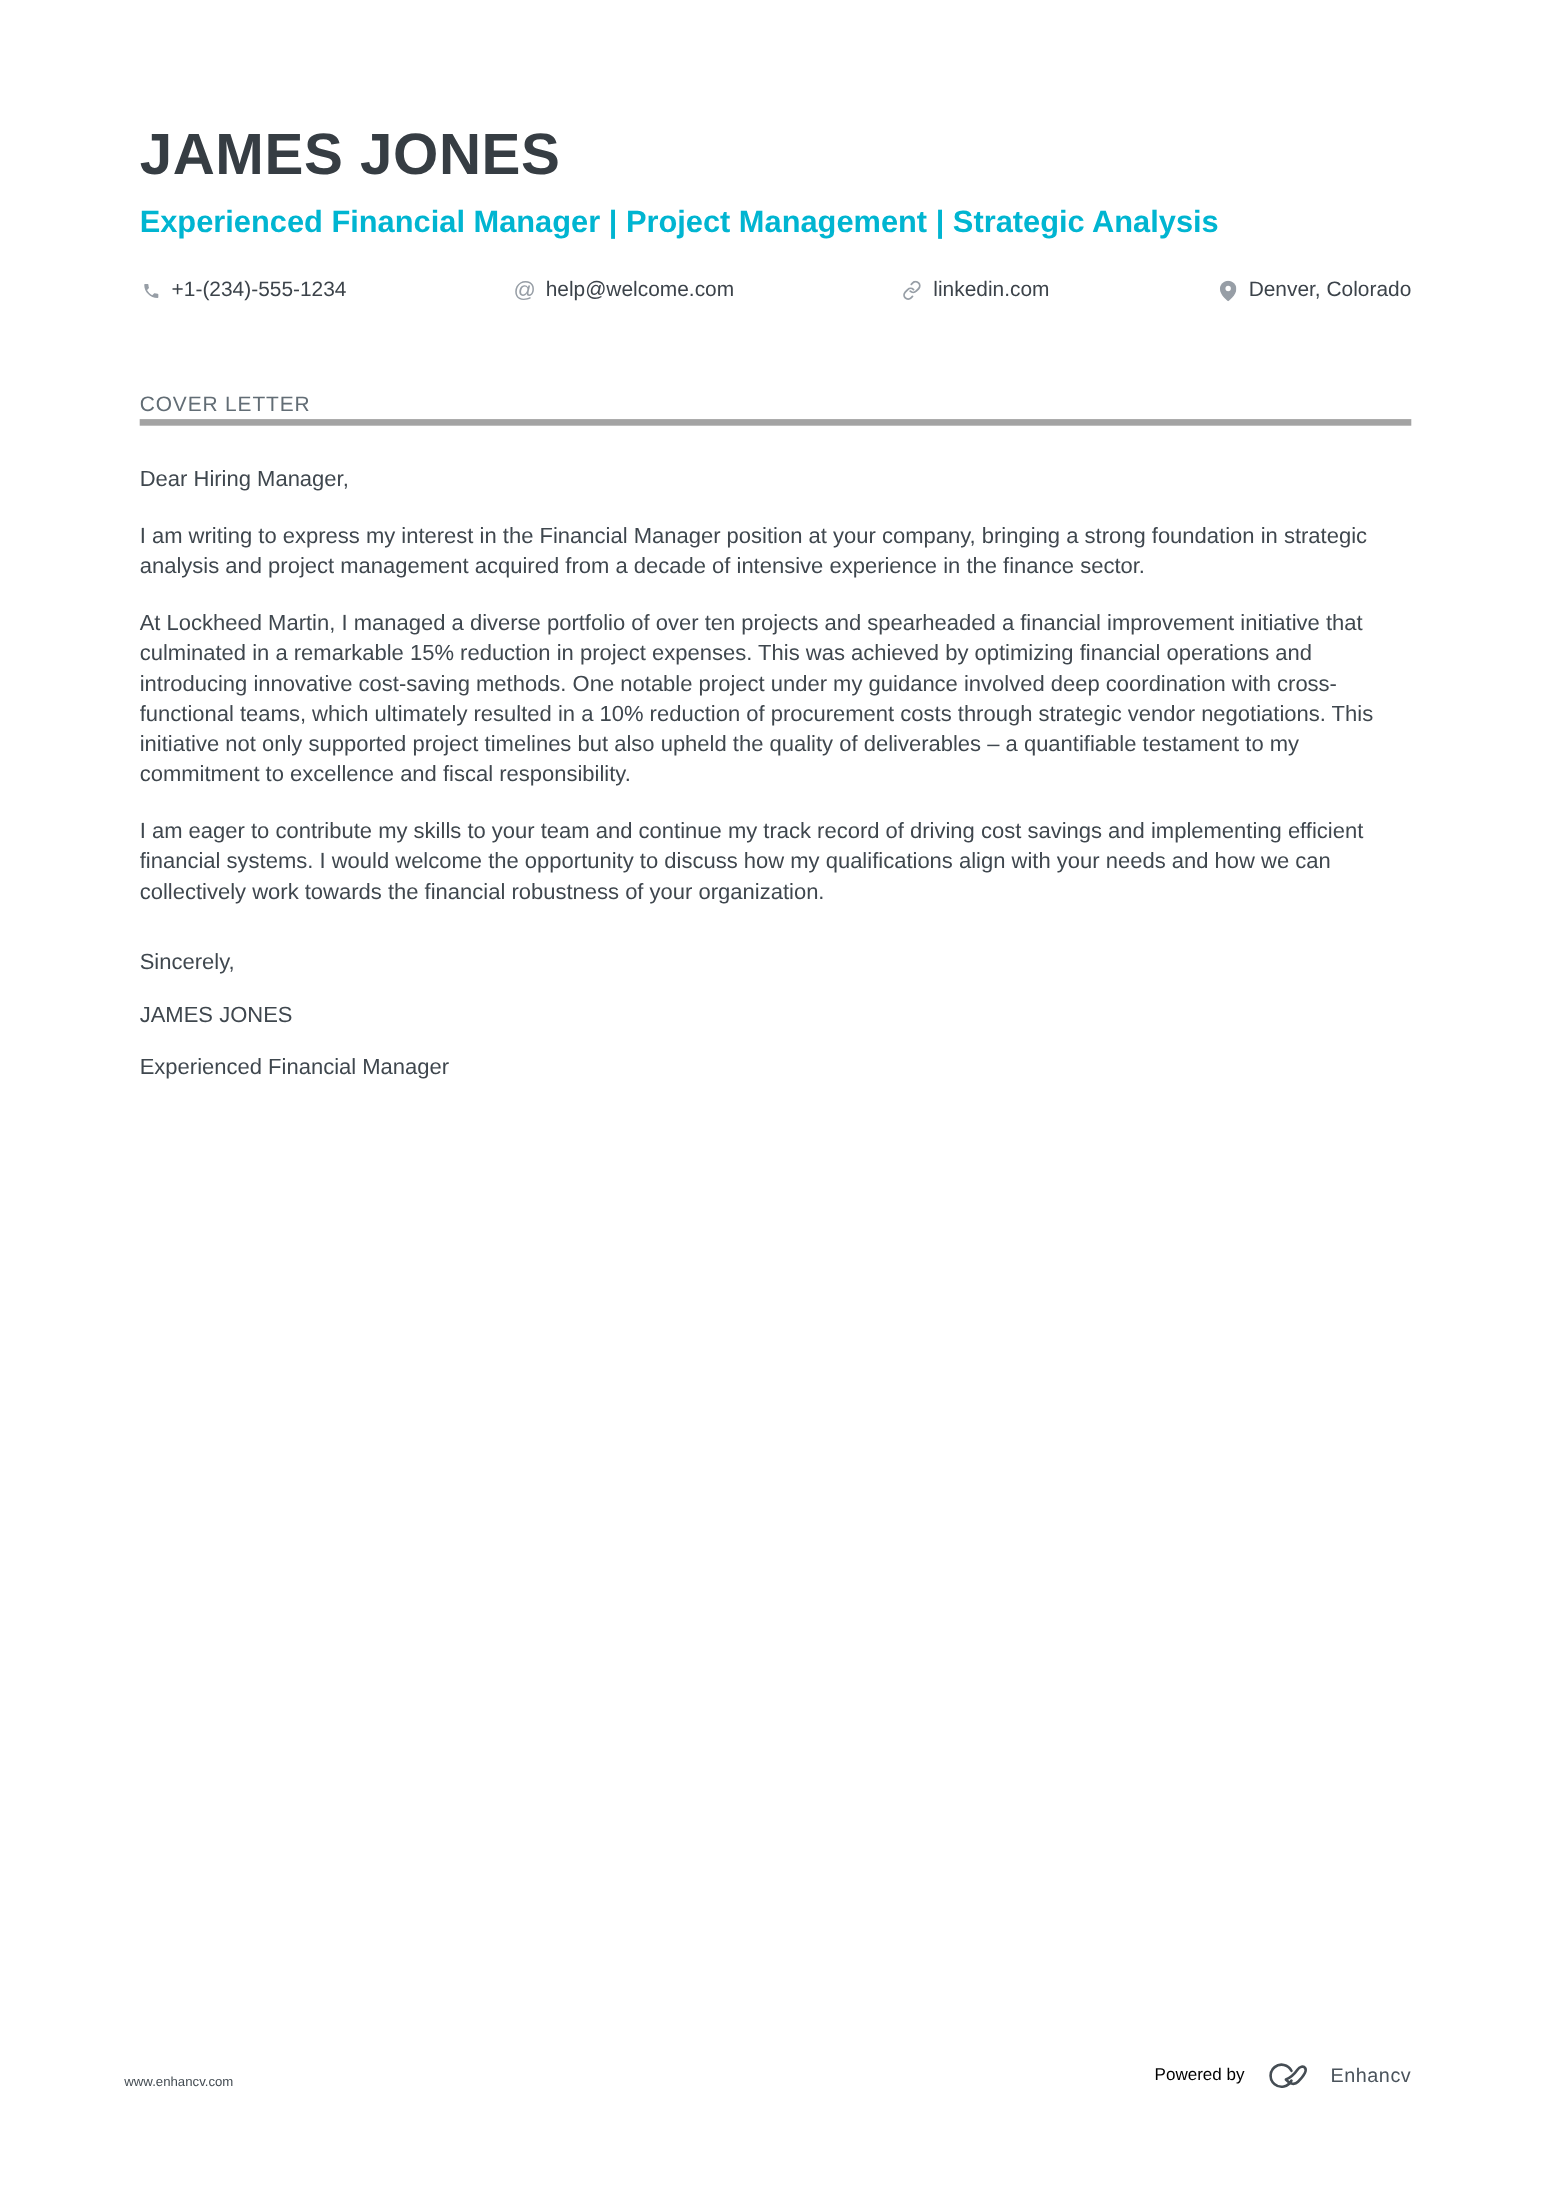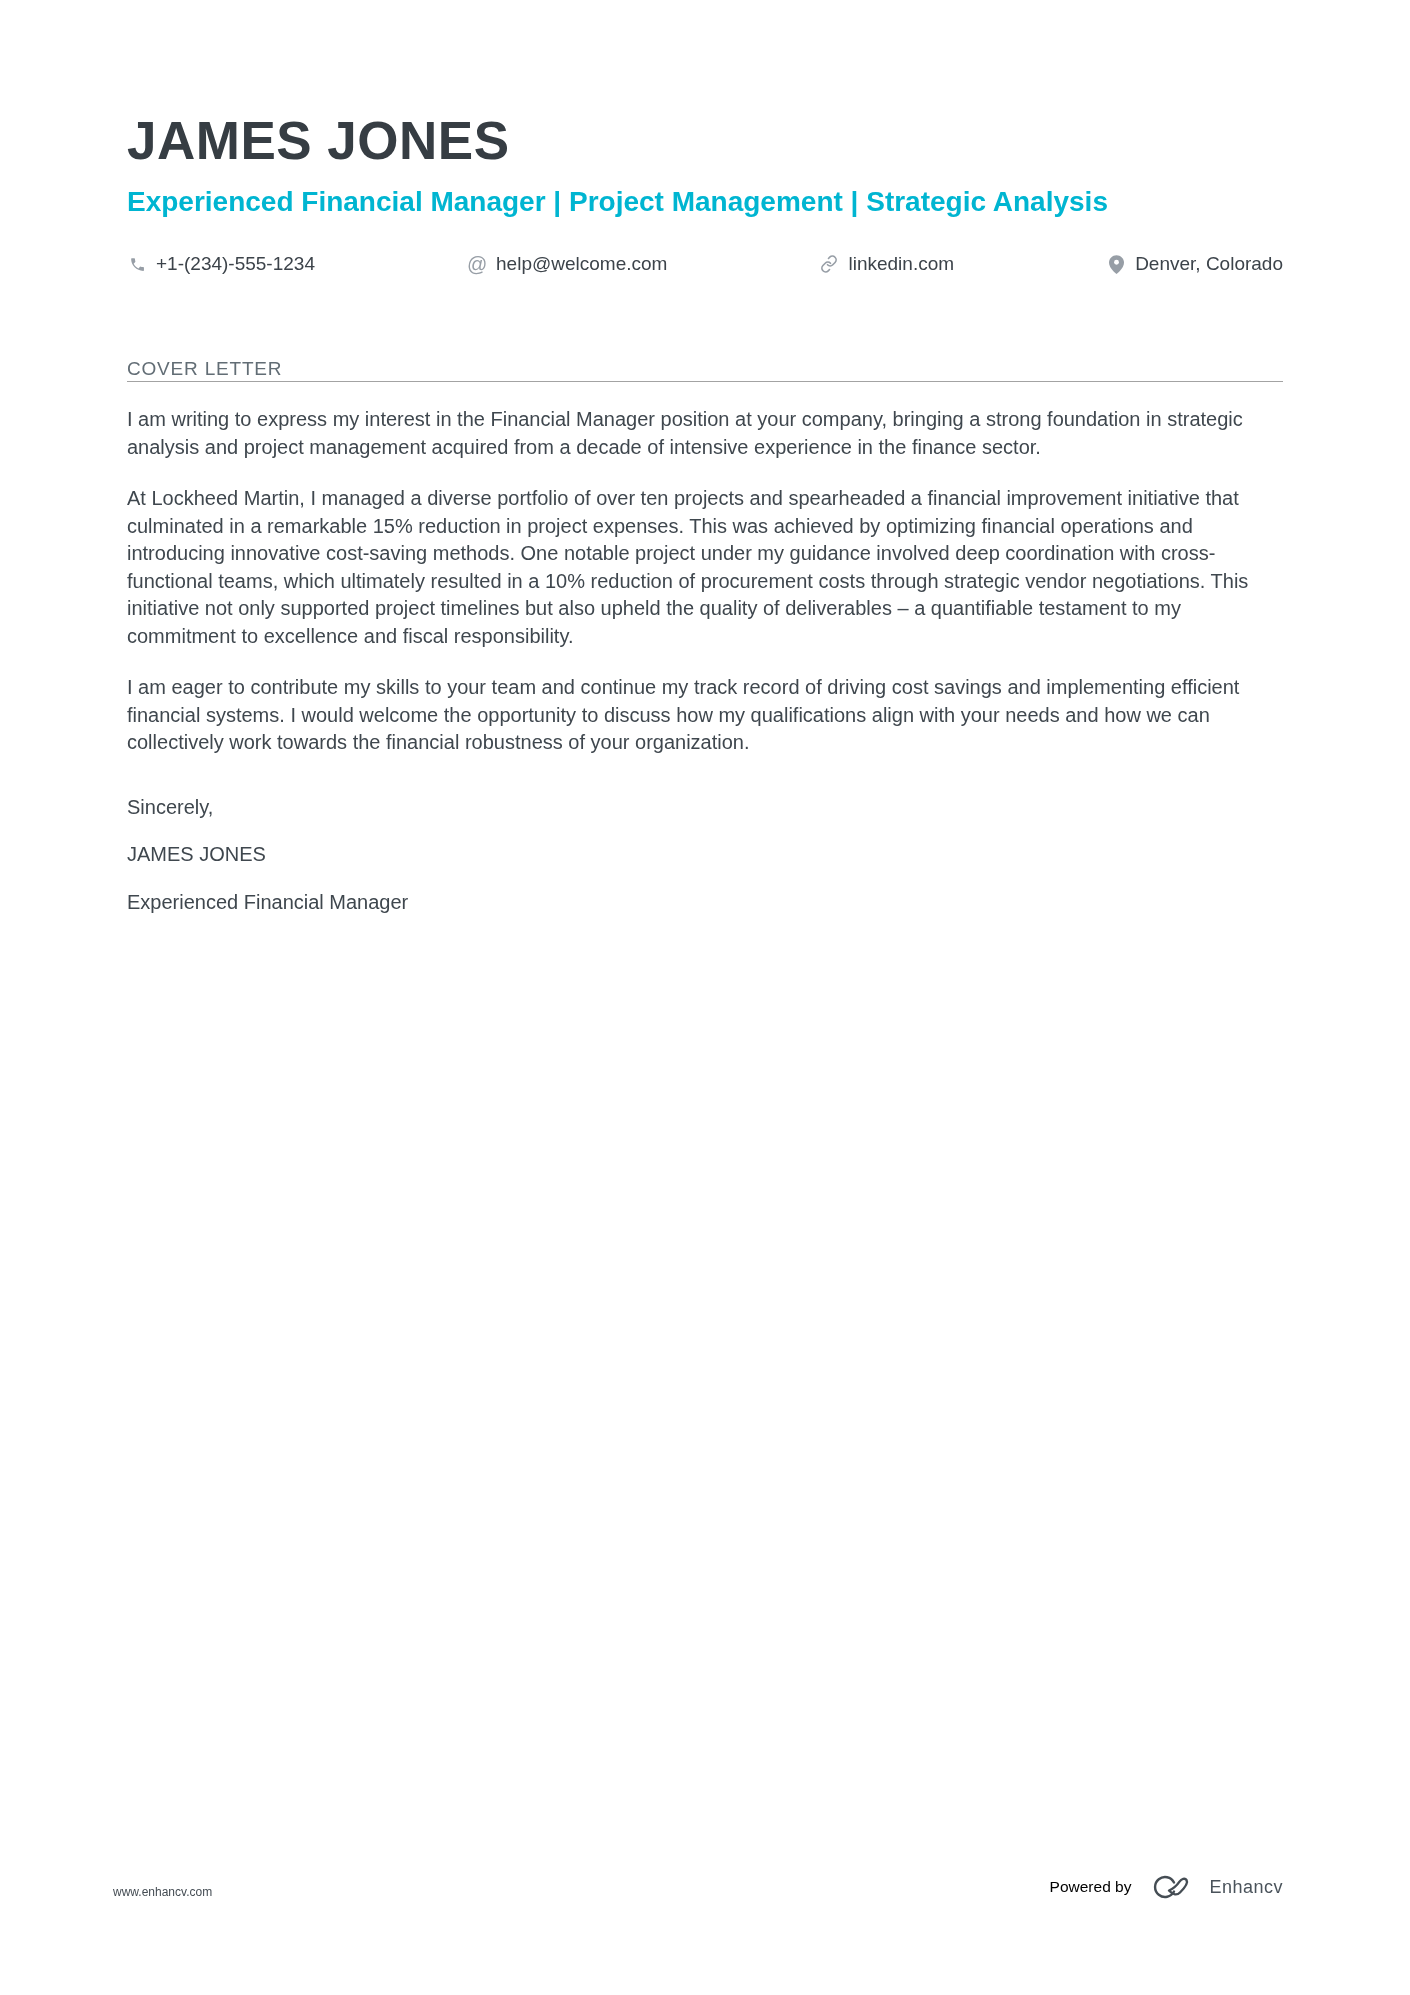--- a/index.html
+++ b/index.html
@@ -27,21 +27,21 @@
     font-size:19px; color:#3c434a;justify-content:space-between;
   }
   .contact-item{ display:flex; align-items:center; gap:9px; text-decoration:none; color:#3c434a; }
   .contact-item .cicon{ display:inline-flex; align-items:center; justify-content:center; width:20px; height:20px; color:#979ea6; }
   .at-glyph{ font-size:20px; color:#a0a6ad; line-height:1; }
 
   
   .letter{ position:absolute; left:127px; top:357px; width:1156px; }
   .section-label{
     font-size:19px; line-height:24px; color:#626d75; letter-spacing:0.8px;
-    border-bottom:1px solid #a3a3a3;
+    border-bottom:6px solid #a3a3a3;
   }
   .letter p{ font-size:20px; line-height:27.5px; color:#3f474e; }
   .salutation{ margin-top:36px; }
   .para{ margin-top:24px; }
   .closing{ margin-top:37px; }
   .sig-line{ margin-top:20px; }
 
   
   .footer-url{
     position:absolute; left:113px; top:1882px;
@@ -91,20 +91,21 @@
           <path fill="currentColor" d="M8 0C3.6 0 0 3.6 0 8c0 6 8 12 8 12s8-6 8-12c0-4.4-3.6-8-8-8z"></path>
           <circle cx="8" cy="7.6" r="2.6" fill="#ffffff"></circle>
         </svg>
       </span>
       <span>Denver, Colorado</span>
     </a>
   </div>
 
   <section class="letter">
     <div class="section-label">COVER LETTER</div>
+    <p class="salutation">Dear Hiring Manager,</p>
     <p class="para">I am writing to express my interest in the Financial Manager position at your company, bringing a strong foundation in strategic analysis and project management acquired from a decade of intensive experience in the finance sector.</p>
     <p class="para">At Lockheed Martin, I managed a diverse portfolio of over ten projects and spearheaded a financial improvement initiative that culminated in a remarkable 15% reduction in project expenses. This was achieved by optimizing financial operations and introducing innovative cost-saving methods. One notable project under my guidance involved deep coordination with cross-functional teams, which ultimately resulted in a 10% reduction of procurement costs through strategic vendor negotiations. This initiative not only supported project timelines but also upheld the quality of deliverables – a quantifiable testament to my commitment to excellence and fiscal responsibility.</p>
     <p class="para">I am eager to contribute my skills to your team and continue my track record of driving cost savings and implementing efficient financial systems. I would welcome the opportunity to discuss how my qualifications align with your needs and how we can collectively work towards the financial robustness of your organization.</p>
     <p class="closing">Sincerely,</p>
     <p class="sig-line">JAMES JONES</p>
     <p class="sig-line">Experienced Financial Manager</p>
   </section>
 
   <a class="footer-url">www.enhancv.com</a>
 

